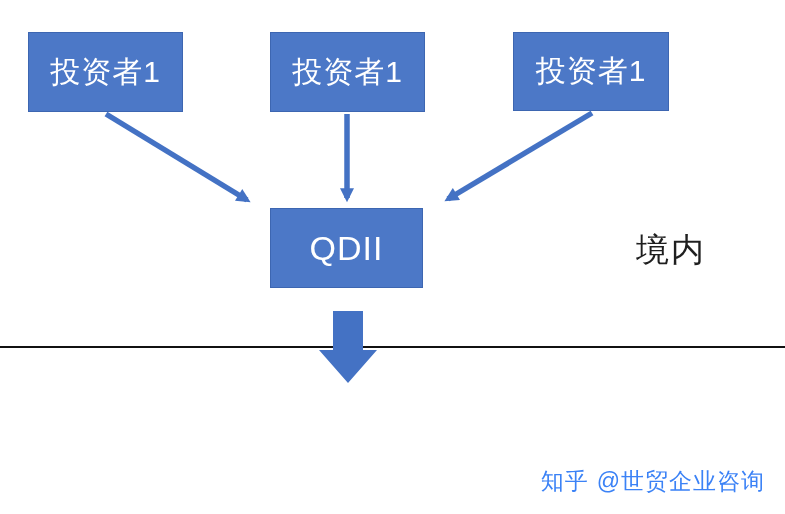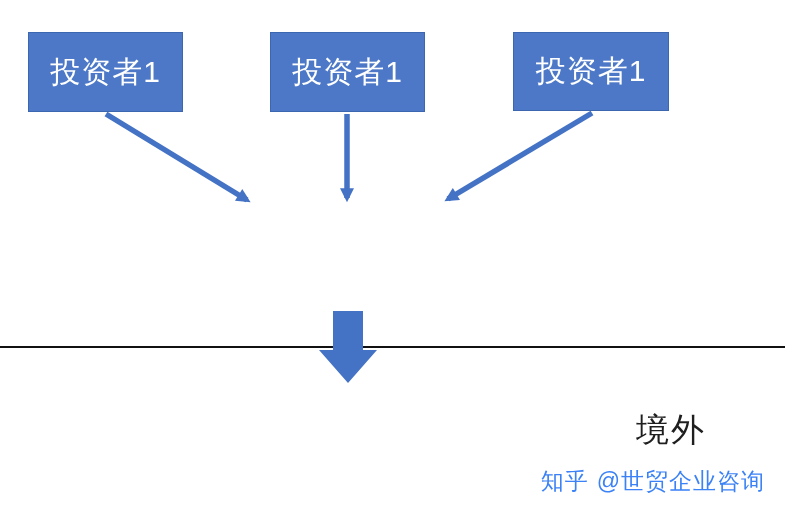--- a/index.html
+++ b/index.html
@@ -102,22 +102,23 @@
 
     <polygon points="333,311 363,311 363,350 377,350 348,383 319,350 333,350" fill="#4472C4"></polygon>
   </svg>
 
   <div class="node investor inv1" style="background-color: rgb(76, 120, 199);">投资者1</div>
 
   <div class="node investor inv2" style="background-color: rgb(76, 120, 199);">投资者1</div>
 
   <div class="node investor inv3" style="background-color: rgb(76, 120, 199);">投资者1</div>
 
+  <div class="node qdii" style="background-color: rgb(76, 120, 199);">QDII</div>
 
 
+  <div class="region-label region-domestic" style="color: rgb(31, 31, 31);">境内</div>
 
-  <div class="region-label region-overseas" style="color: rgb(31, 31, 31);">境外</div>
 
   <div class="watermark" style="color: #3b82f6;">
     <span class="brand">知乎</span><span>@世贸企业咨询</span>
   </div>
 
 </div>
 
 </body></html>

